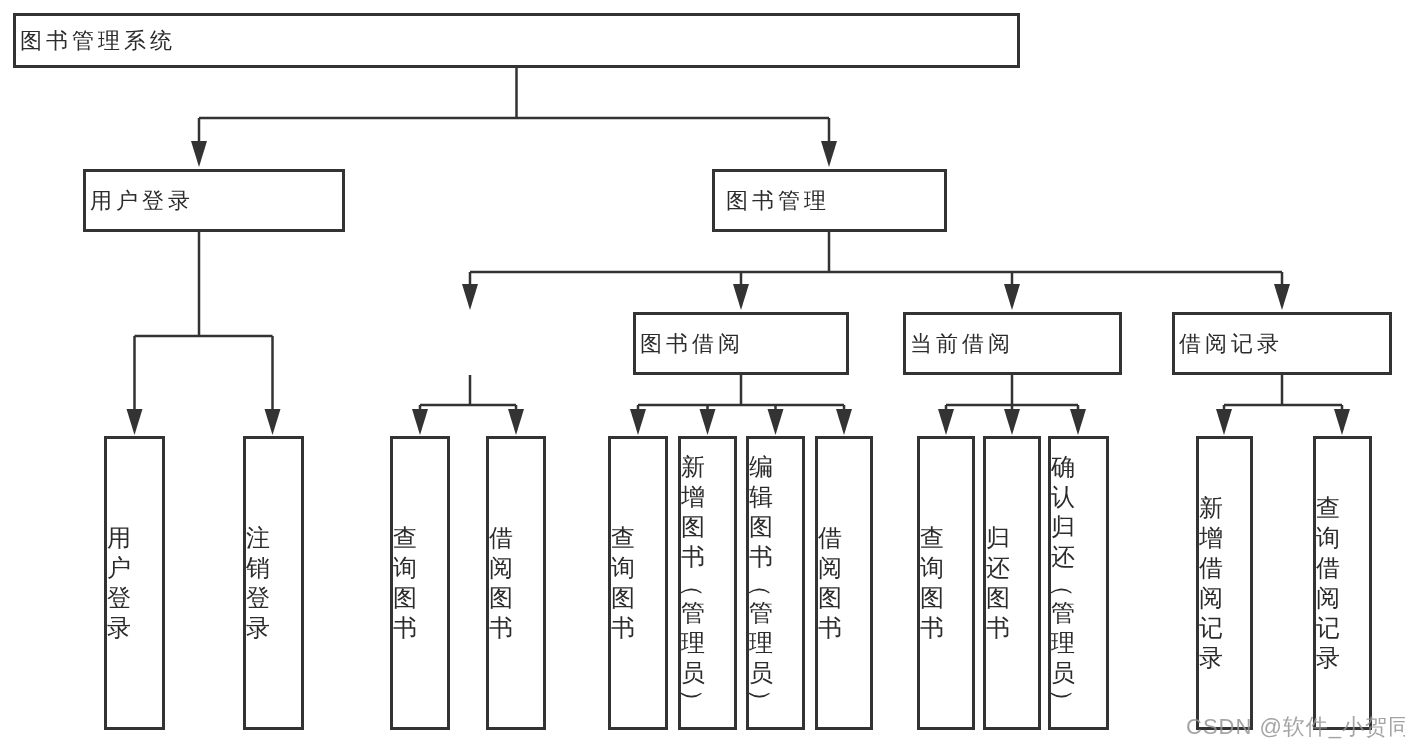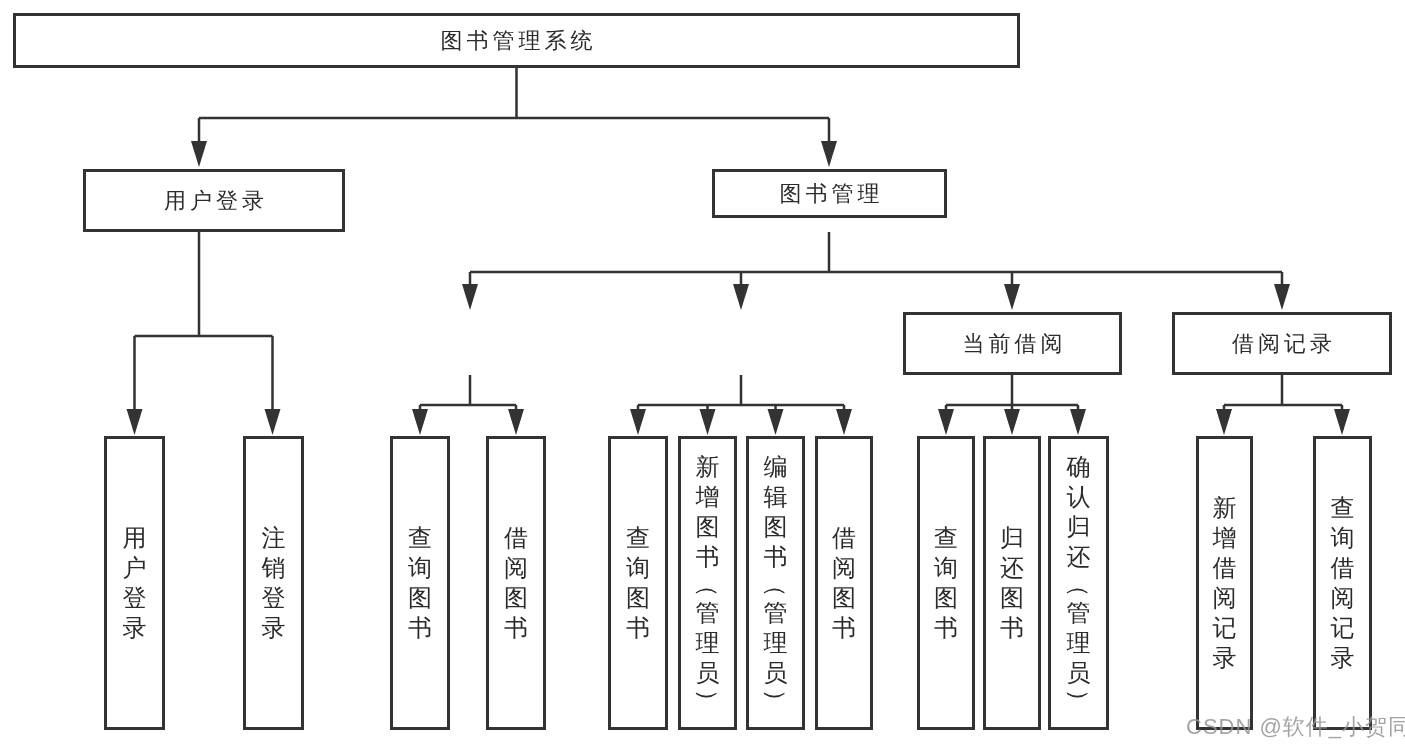--- a/index.html
+++ b/index.html
@@ -9,21 +9,21 @@
     background:#ffffff;
     font-family:"Liberation Sans","DejaVu Sans",sans-serif;
     overflow:hidden;
   }
   #wires{position:absolute;left:0;top:0;width:1405px;height:747px;}
   .box{
     position:absolute;
     box-sizing:border-box;
     background:#ffffff;
     border:3px solid #333333;
-    display:flex;align-items:center;justify-content:center;
+    display:flex;align-items:center;
     color:#2b2b2b;
     z-index:2;
   }
   .hlabel{
     font-size:22px;
     letter-spacing:4px;
     white-space:nowrap;
     text-indent:4px; 
   }
   .vlabel{
@@ -95,24 +95,27 @@
     </g>
   </svg>
 
   <div class="box" style="left:13px;top:13px;width:1007px;height:55px;">
     <span class="hlabel">图书管理系统</span>
   </div>
 
   <div class="box" style="left:83px;top:169px;width:262px;height:63px;">
     <span class="hlabel">用户登录</span>
   </div>
-  <div class="box" style="left:712px;top:169px;width:235px;height:49px;">
+  <div class="box" style="left:712px;top:169px;width:235px;height:63px;padding-left:7px;">
     <span class="hlabel">图书管理</span>
   </div>
 
+  <div class="box" style="left:633px;top:312px;width:216px;height:63px;">
+    <span class="hlabel">图书借阅</span>
+  </div>
   <div class="box" style="left:1172px;top:312px;width:220px;height:63px;">
     <span class="hlabel">借阅记录</span>
   </div>
   <div class="box" style="left:903px;top:312px;width:219px;height:63px;">
     <span class="hlabel">当前借阅</span>
   </div>
 
   <div class="box" style="left:104px;top:436px;width:61px;height:294px;">
     <span class="vlabel">
         <span>用</span>

